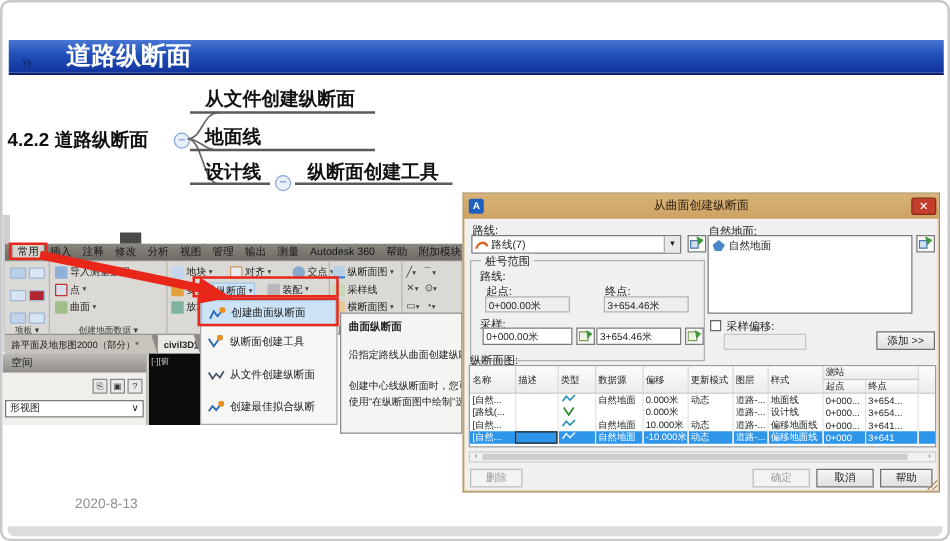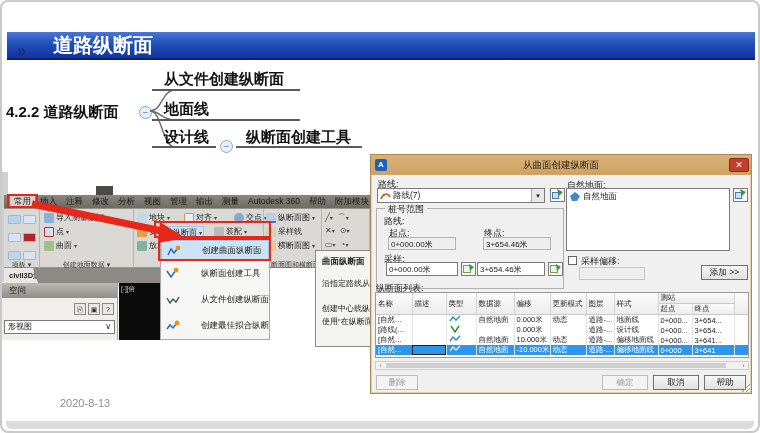--- a/index.html
+++ b/index.html
@@ -26,23 +26,23 @@
   .rpanel{position:absolute;top:0;height:60px;border-right:1px solid #b8b5b0;}
   .plabel{position:absolute;bottom:0;left:0;right:0;font-size:7px;color:#3a3a3a;text-align:center;white-space:nowrap;overflow:hidden;line-height:9px;}
   .rb{position:absolute;display:flex;align-items:center;gap:2px;font-size:8px;color:#222;white-space:nowrap;}
   .ric{display:inline-block;width:10px;height:10px;border-radius:1px;flex:0 0 auto;}
   .dd{font-size:6px;color:#444;font-weight:normal;}
   .redbox{border:2px solid #e8261a;background:transparent;z-index:30;}
   .smbtn{display:inline-block;width:13px;height:9px;border:1px solid #9fb8d8;border-radius:1px;margin:1px;}
 
   
   .menu{left:158px;top:237px;width:110px;height:101px;background:#f6f6f5;border:1px solid #a8a8a8;z-index:20;}
-  .mitem{position:relative;display:flex;align-items:center;gap:20px;height:26px;font-size:8.5px;color:#1c1c1c;padding-left:4px;white-space:nowrap;overflow:hidden;}
+  .mitem{position:relative;display:flex;align-items:center;gap:3px;height:26px;font-size:8.5px;color:#1c1c1c;padding-left:4px;white-space:nowrap;overflow:hidden;}
   .mitem.hl{height:21px;background:#cbe3f5;border:1px solid #9fc8e8;}
-  .tooltip{left:270px;top:248px;width:98px;height:97px;background:#f4f4f2;border:1px solid #8a8a8a;z-index:19;font-size:8px;color:#222;overflow:hidden;padding:5px 0 0 6px;margin-left:43px;}
+  .tooltip{left:270px;top:248px;width:98px;height:97px;background:#f4f4f2;border:1px solid #8a8a8a;z-index:19;font-size:8px;color:#222;overflow:hidden;padding:5px 0 0 6px;}
   .tooltip .tt-title{font-weight:bold;font-size:8.5px;}
   .tooltip div{white-space:nowrap;}
 
   
   .doctabs{left:2px;top:266px;width:156px;height:15px;background:#8d8984;display:flex;}
   .dtab{height:15px;font-size:7.5px;line-height:15px;color:#222;padding:0 5px;white-space:nowrap;overflow:hidden;clip-path:polygon(0 0,calc(100% - 5px) 0,100% 100%,0 100%);}
   .toolspace{left:0;top:281px;width:116px;height:57px;background:#f0efec;border-right:1px solid #a6a29c;}
   .ts-head{position:absolute;left:0;top:0;width:100%;height:15px;background:linear-gradient(180deg,#bcb9b4,#918e89);font-size:8.5px;color:#1d1d1d;line-height:15px;padding-left:7px;}
   .ts-ic{position:absolute;top:20px;width:12px;height:12px;border:1px solid #8a8a8a;background:#e9e9e7;font-size:7px;line-height:11px;text-align:center;color:#333;}
   .ts-combo{position:absolute;left:2px;top:37px;width:111px;height:14px;background:#fff;border:1px solid #7a7a7a;font-size:8px;line-height:12px;padding-left:3px;color:#222;}
@@ -213,20 +213,21 @@
       </div>
       <div class="rb" style="left:3px;top:31px;gap:5px;color:#444;">
         <span>▭<b class="dd">▾</b></span>
           <span>◔<b class="dd">▾</b></span>
       </div>
       <div class="plabel"><span>绘图</span> ▼</div>
     </div>
   </div>
 
   <div class="abs doctabs">
+    <span class="dtab" style="background:#c7c3bd;width:122px;">路平面及地形图2000（部分）*</span>
     <span class="dtab" style="background:#e9e7e3;font-weight:bold;width:34px;">civil3D道</span>
   </div>
 
   <div class="abs toolspace">
     <div class="ts-head nowrap">空间</div>
     <span class="ts-ic" style="left:72px;">⎘</span>
     <span class="ts-ic" style="left:86px;">▣</span>
     <span class="ts-ic" style="left:100px;">?</span>
     <div class="ts-combo"><span>形视图</span><span style="float:right;margin-right:3px;">∨</span></div>
   </div>
@@ -332,21 +333,21 @@
       <svg width="11" height="11">
           <rect x="0.5" y="3.5" width="6" height="6" fill="#cfe0f0" stroke="#4a78b0"></rect>
           <polygon points="5,0 11,3 7,7" fill="#3a9a3a"></polygon>
         </svg>
     </div>
     <span class="abs" style="left:197px;top:101px;width:9px;height:9px;border:1px solid #666;background:#fff;"></span>
     <div class="abs nowrap" style="left:210px;top:100px;">采样偏移:</div>
     <div class="fld" style="left:208px;top:112px;width:66px;height:13px;border-color:#c6c6c6;"></div>
     <div class="btn" style="left:330px;top:110px;width:47px;">添加 &gt;&gt;</div>
 
-    <div class="abs nowrap" style="left:5px;top:127px;">纵断面列表:</div>
+    <div class="abs nowrap" style="left:5px;top:127px;">纵断面图:</div>
     <div class="abs" style="left:4px;top:137px;width:374px;height:66px;background:#fff;border:1px solid #9a9a9a;overflow:hidden;">
       <table class="ptbl">
         <colgroup>
             <col style="width:36px">
             <col style="width:34px">
             <col style="width:30px">
             <col style="width:38px">
             <col style="width:36px">
             <col style="width:36px">
             <col style="width:28px">

